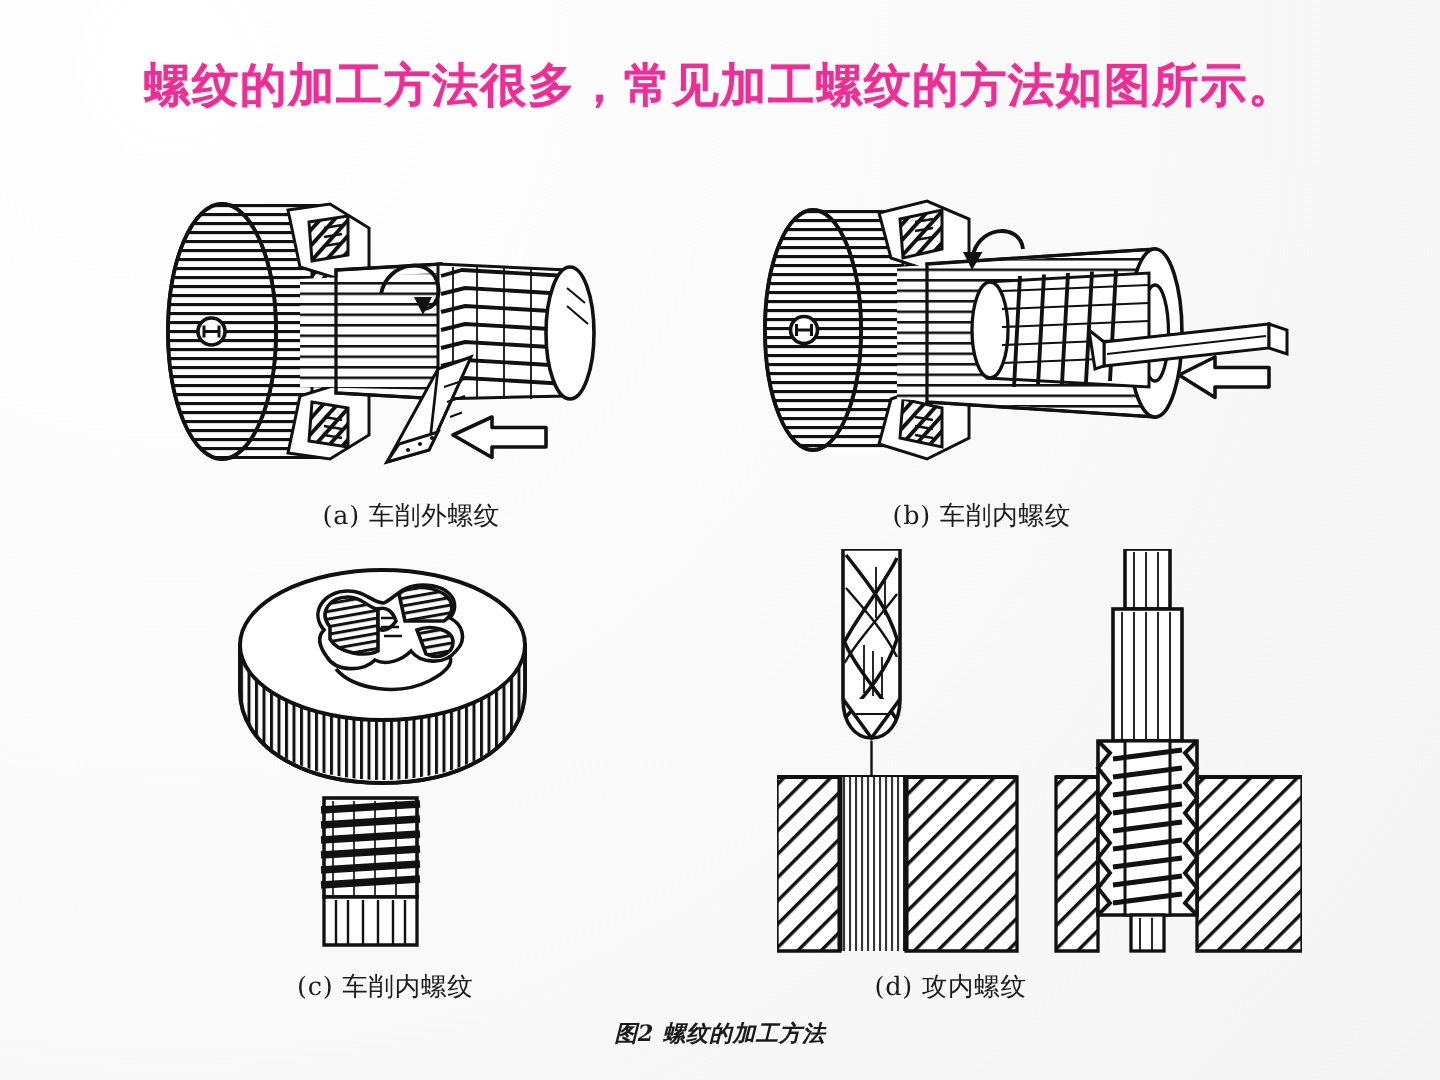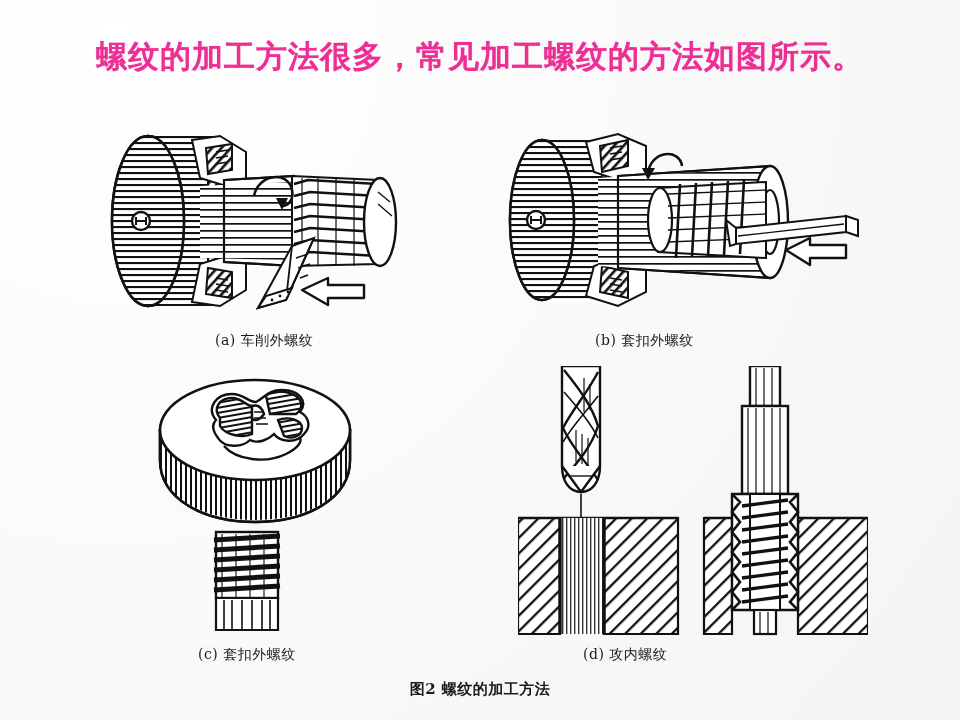--- a/index.html
+++ b/index.html
@@ -22,31 +22,31 @@
     letter-spacing:1px;
     color:#ec2f94;
     text-shadow:0 0 1px rgba(236,47,148,.55);
     white-space:nowrap;
   }
 
   
   .cap{
     position:absolute;
     font-family:"DejaVu Serif","Liberation Serif",serif;
-    font-size:14px;color:#1b1b1b;white-space:nowrap;
+    font-size:17px;color:#1b1b1b;white-space:nowrap;
     letter-spacing:.5px;
   }
   #cap-a{left:215px;top:332px;}
   #cap-b{left:595px;top:332px;}
   #cap-c{left:198px;top:646px;}
   #cap-d{left:583px;top:646px;text-align:center;}
   #fig-caption{
     position:absolute;left:0;right:0;top:680px;text-align:center;
     font-family:"DejaVu Serif","Liberation Serif",serif;
-    font-size:15px;font-weight:bold;color:#1b1b1b;letter-spacing:.5px;
+    font-size:15px;font-weight:bold;color:#1b1b1b;letter-spacing:.5px;font-style:italic;
   }
 
   
   .fig{position:absolute;}
   #fig-a{left:96px;top:118px;width:330px;height:205px;}
   #fig-b{left:498px;top:116px;width:372px;height:207px;}
   #fig-c{left:150px;top:368px;width:250px;height:270px;}
   #fig-d{left:518px;top:366px;width:350px;height:272px;}
   .fig svg{display:block;width:100%;height:100%;}
 </style>
@@ -379,19 +379,19 @@
         <path d="M224,140 L270,134 M224,152 L270,146 M224,164 L270,158 M224,176 L270,170
                  M224,188 L270,182 M224,200 L270,194 M224,212 L270,206 M224,224 L270,218 M224,236 L270,230" fill="none" stroke-width="3.4"></path>
 
         <rect x="236" y="244" width="22" height="24" fill="#fff" stroke="#111" stroke-width="2.2"></rect>
         <path d="M242,246 L242,268 M250,246 L250,268" stroke-width="1.2" fill="none"></path>
       </g>
     </svg>
   </div>
 
   <div class="cap" id="cap-a">(a)  车削外螺纹</div>
-  <div class="cap" id="cap-b">(b)  套扣外螺纹</div>
-  <div class="cap" id="cap-c">(c)  套扣外螺纹</div>
+  <div class="cap" id="cap-b">(b)  车削内螺纹</div>
+  <div class="cap" id="cap-c">(c)  车削内螺纹</div>
   <div class="cap" id="cap-d">(d)  攻内螺纹</div>
 
   <div id="fig-caption">图2 螺纹的加工方法</div>
 
 </div>
 
 </body></html>

